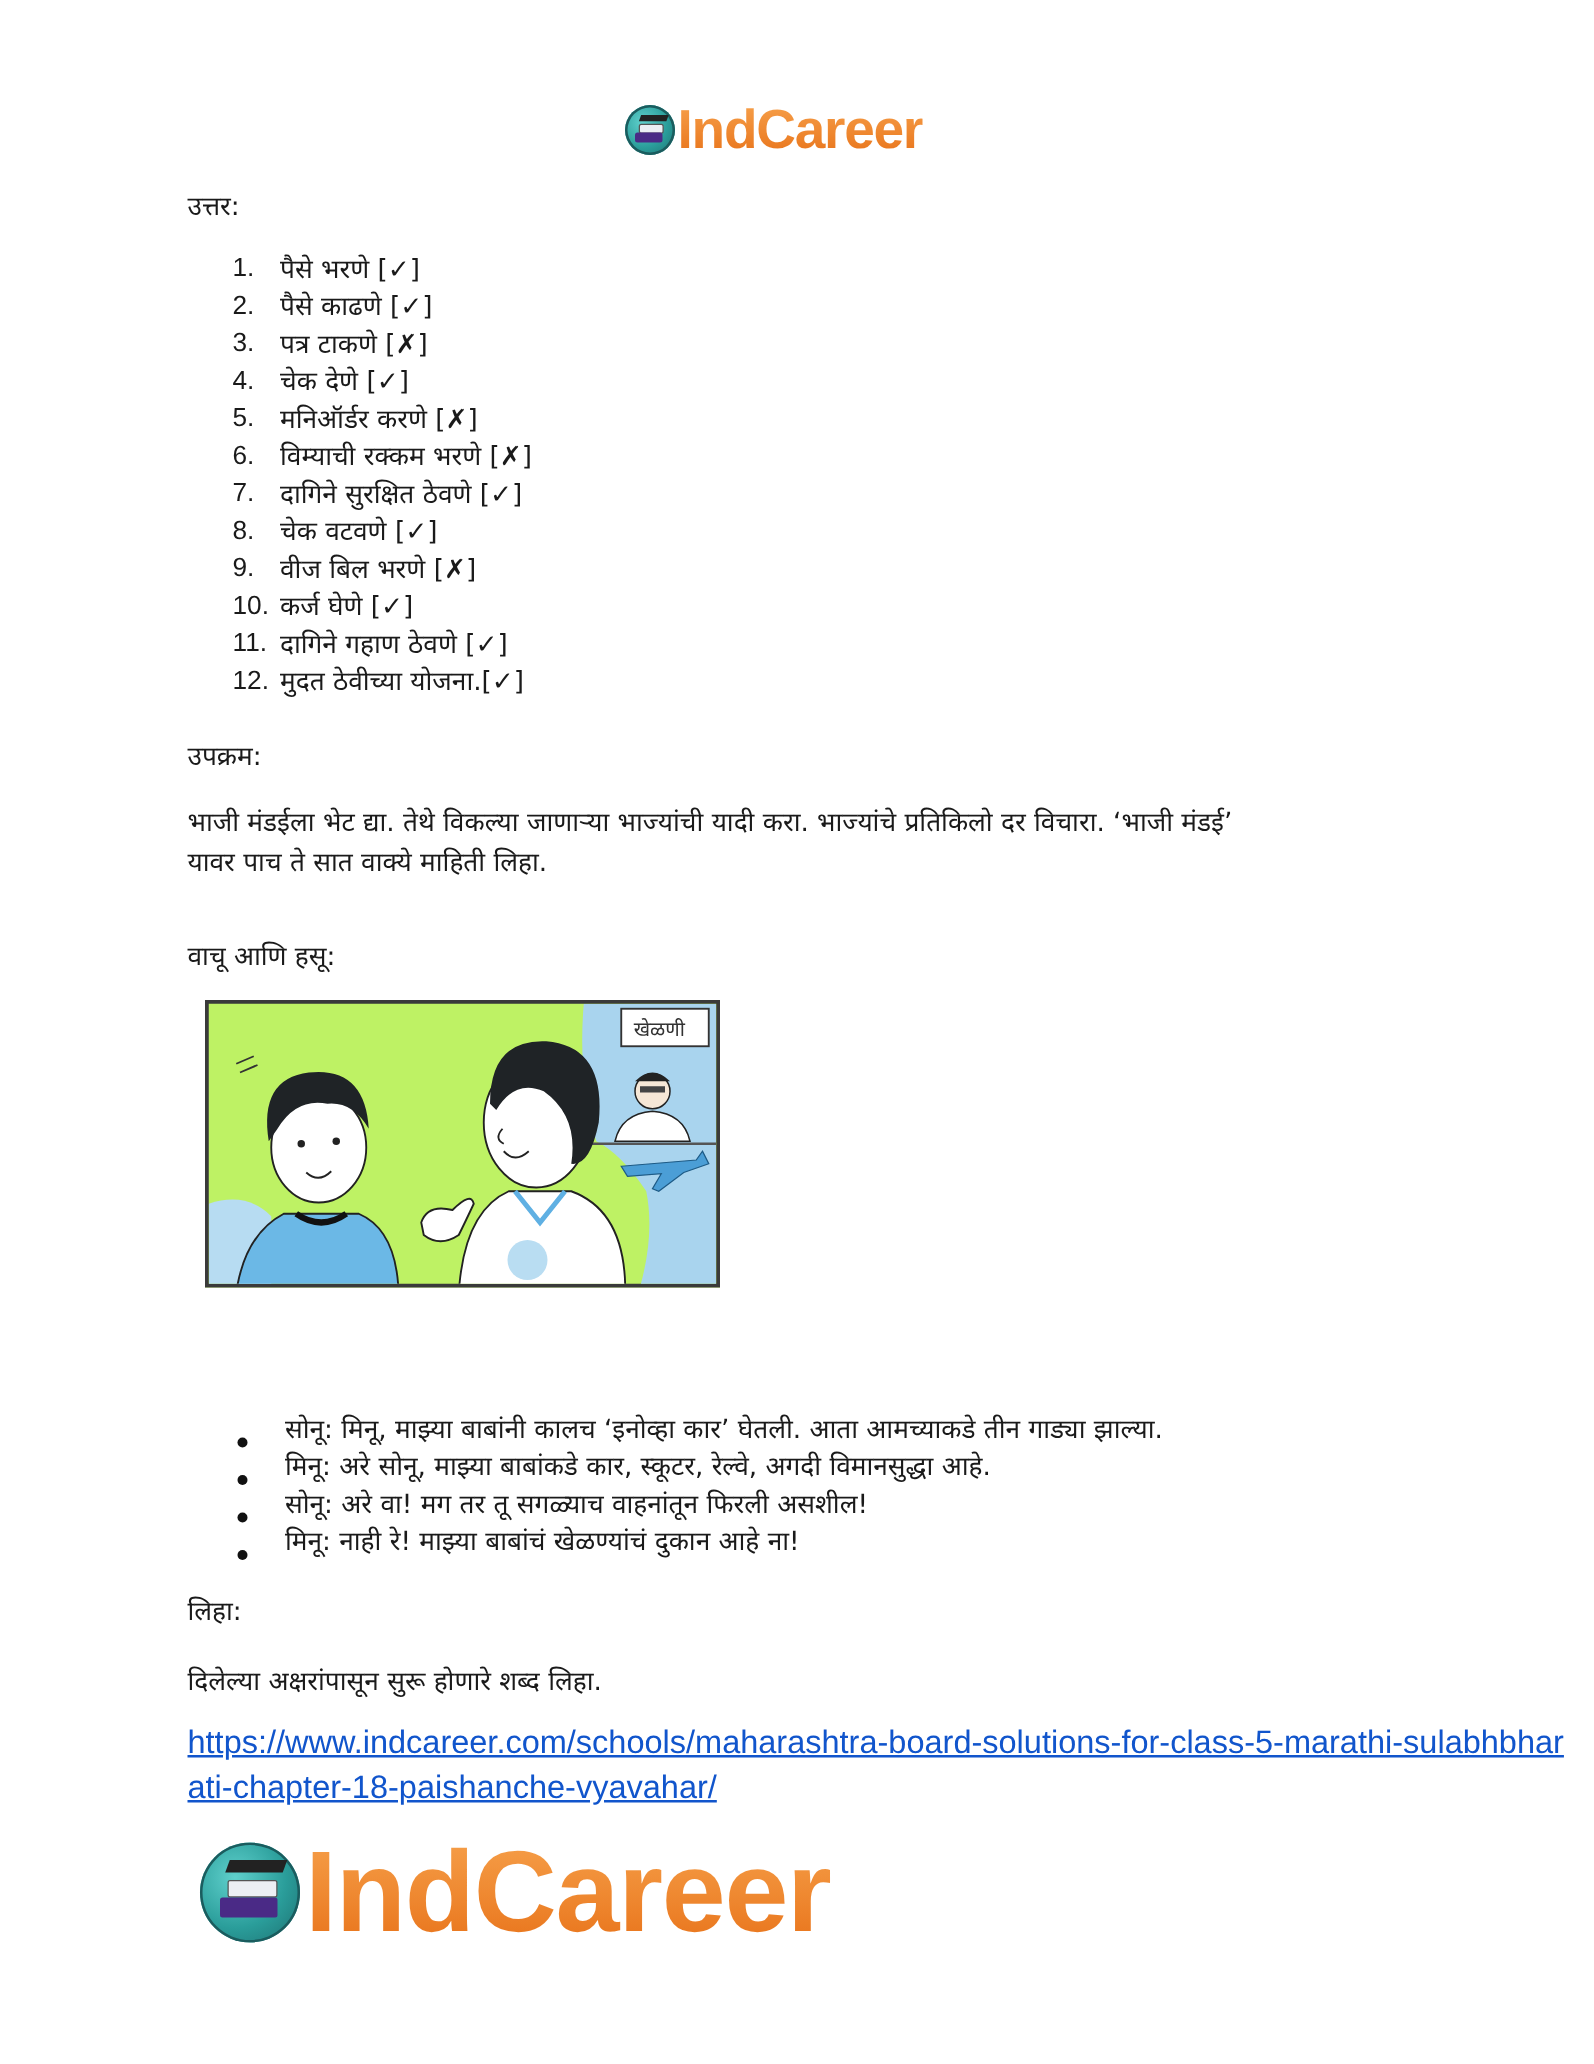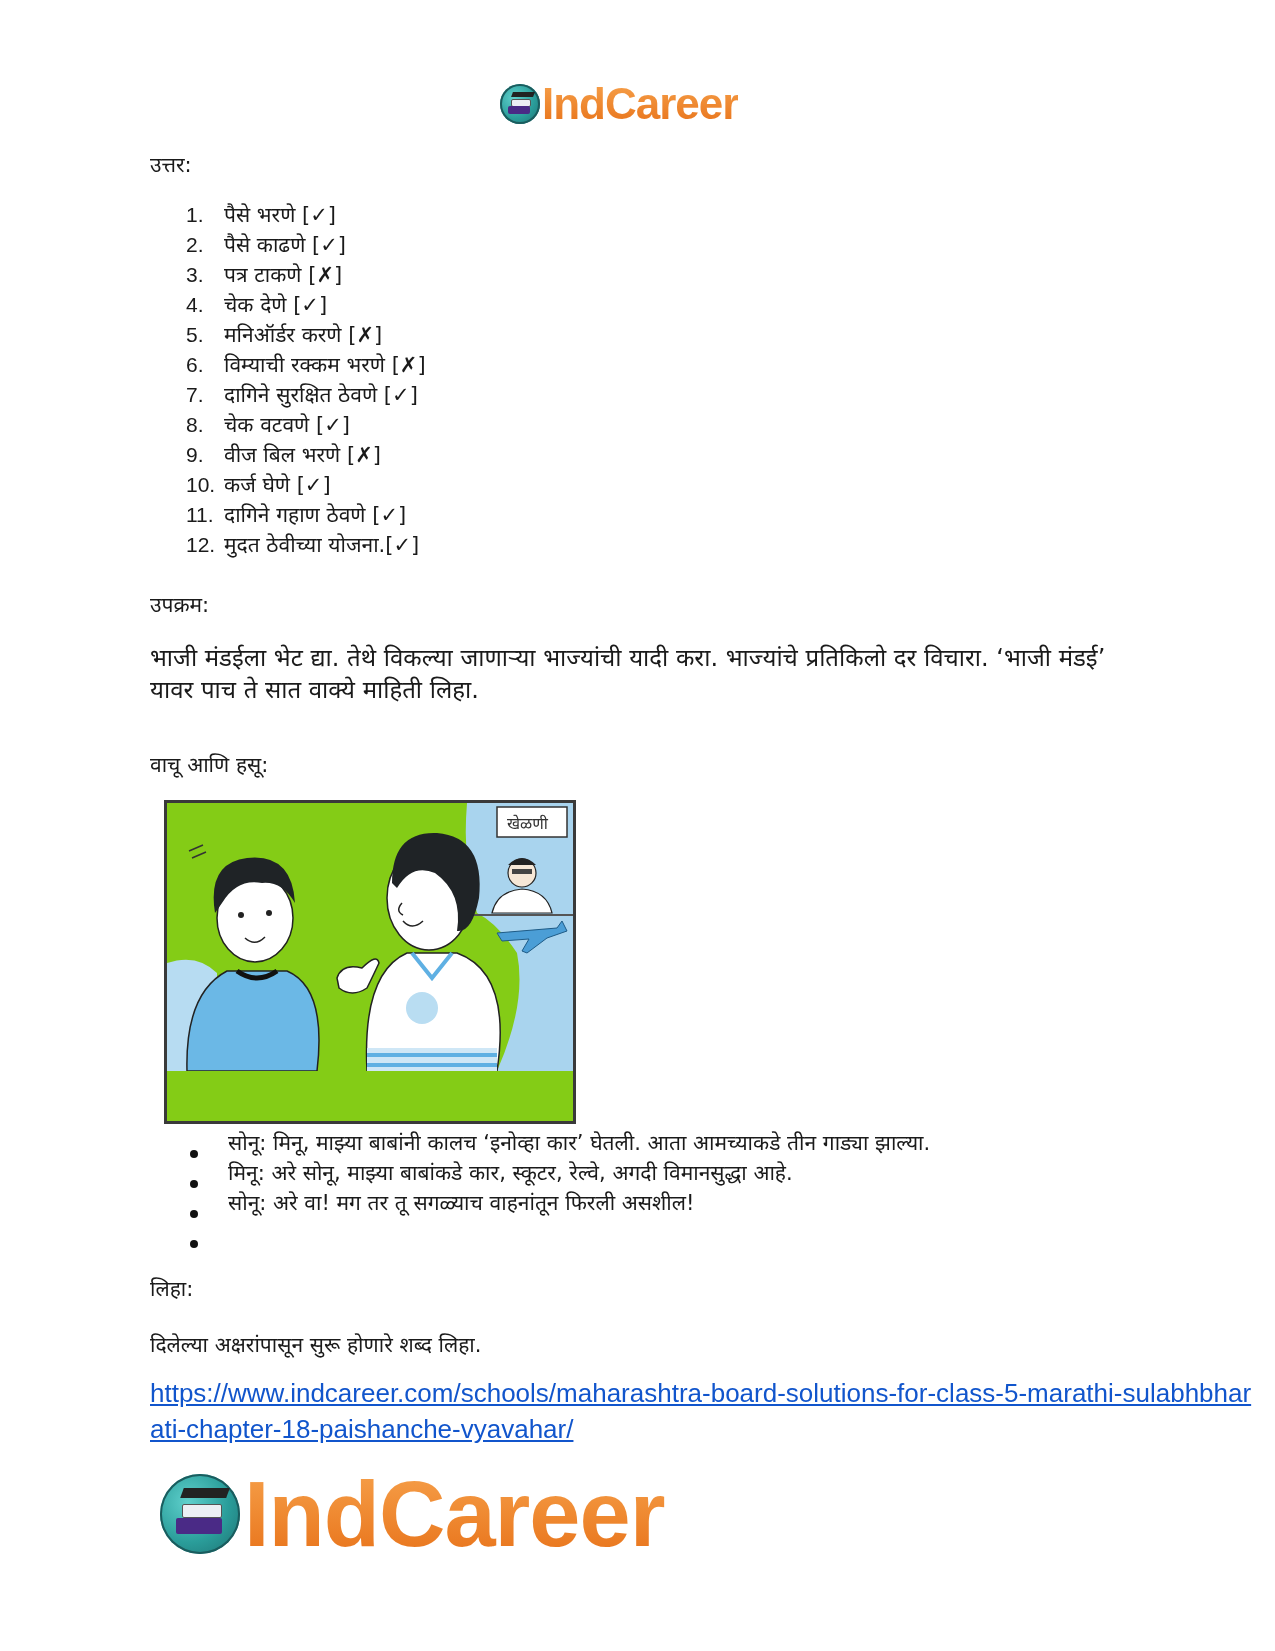--- a/index.html
+++ b/index.html
@@ -27,29 +27,29 @@
     #logo-top .word { font-size: 44px; margin-left: 2px; }
 
     #logo-bottom { left: 160px; top: 1468px; }
     #logo-bottom .emblem { width: 80px; height: 80px; }
     #logo-bottom .emblem .book1 { left: 16px; top: 44px; width: 46px; height: 16px; }
     #logo-bottom .emblem .book2 { left: 22px; top: 30px; width: 38px; height: 12px; }
     #logo-bottom .emblem .cap { left: 22px; top: 14px; width: 46px; height: 10px; }
     #logo-bottom .word { font-size: 92px; margin-left: 4px; }
 
     .heading { position: absolute; left: 150px; font-size: 21px; }
-    .para { position: absolute; left: 150px; font-size: 24px; line-height: 32px; width: 980px; }
+    .para { position: absolute; left: 150px; font-size: 21px; line-height: 32px; width: 980px; }
 
     ol.answers { position: absolute; left: 186px; top: 200px; margin: 0; padding: 0; list-style: none; }
     ol.answers li { font-size: 21px; height: 30px; line-height: 30px; display: flex; }
     ol.answers li .num { font-family: "Liberation Sans", sans-serif; width: 38px; }
     ol.answers li .mark { font-family: "DejaVu Sans", sans-serif; }
 
-    .illustration { position: absolute; left: 164px; top: 800px; width: 412px; height: 324px;
-      border: 3px solid #3a3a3a; box-sizing: border-box; overflow: hidden; background: #84cc16; }
+    .illustration { position: absolute; left: 164px; top: 800px; width: 412px; height: 230px;
+      border: 3px solid #3a3a3a; box-sizing: border-box; overflow: hidden; background: #bef264; }
 
     ul.dialog { position: absolute; left: 186px; top: 1128px; margin: 0; padding: 0; list-style: none; }
     ul.dialog li { font-size: 21px; height: 30px; line-height: 30px; display: flex; align-items: flex-end; }
     ul.dialog li .bullet { width: 8px; height: 8px; border-radius: 50%; background: #111; margin-right: 30px; margin-left: 4px; }
 
     .link { position: absolute; left: 150px; font-family: "Liberation Sans", sans-serif; font-size: 26px;
       color: #1155cc; text-decoration: underline; }
   </style>
 </head>
 <body>
@@ -140,20 +140,21 @@
   <li>
       <span class="bullet"></span>
       <span>मिनू: अरे सोनू, माझ्या बाबांकडे कार, स्कूटर, रेल्वे, अगदी विमानसुद्धा आहे.</span>
     </li>
   <li>
       <span class="bullet"></span>
       <span>सोनू: अरे वा! मग तर तू सगळ्याच वाहनांतून फिरली असशील!</span>
     </li>
   <li>
       <span class="bullet"></span>
+      <span>मिनू: नाही रे! माझ्या बाबांचं खेळण्यांचं दुकान आहे ना!</span>
     </li>
 </ul>
 
 <div class="heading" style="top:1274px;">लिहा:</div>
 <div class="heading" style="top:1330px;">दिलेल्या अक्षरांपासून सुरू होणारे शब्द लिहा.</div>
 
 <a class="link" style="top:1378px;">https://www.indcareer.com/schools/maharashtra-board-solutions-for-class-5-marathi-sulabhbhar</a>
 <a class="link" style="top:1414px;">ati-chapter-18-paishanche-vyavahar/</a>
 
 <div class="logo" id="logo-bottom">

